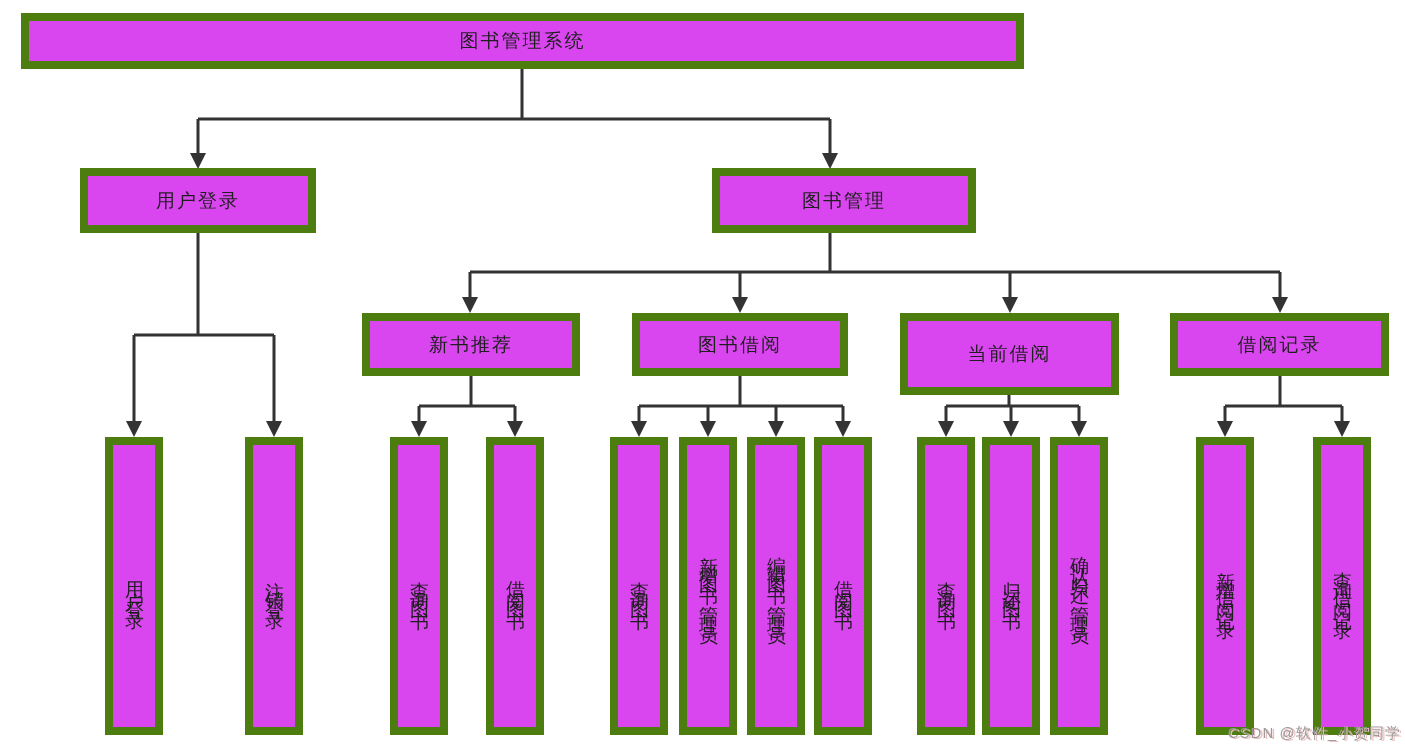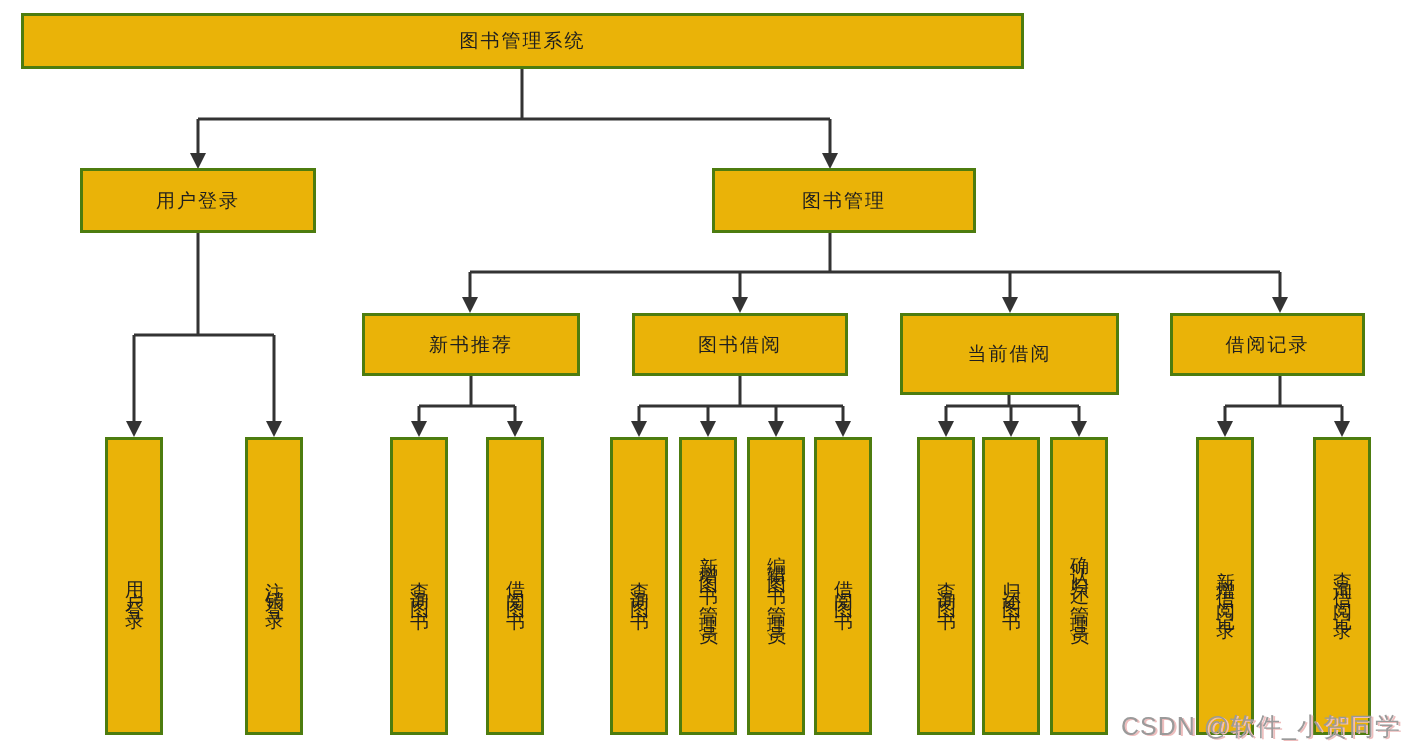--- a/index.html
+++ b/index.html
@@ -12,42 +12,42 @@
     font-family: "Liberation Sans", "DejaVu Sans", sans-serif;
   }
   .wires {
     position: absolute;
     inset: 0;
     z-index: 1;
   }
   .box {
     position: absolute;
     box-sizing: border-box;
-    border: 3px solid #4d7c0f;
-    background: #eab308;
+    border: 8px solid #4d7c0f;
+    background: #d946ef;
     color: #1f1f1f;
     display: flex;
     align-items: center;
     justify-content: center;
     z-index: 2;
     font-size: 19px;
   }
   .hbox { letter-spacing: 2px; }
   .vbox {
     writing-mode: vertical-rl;
     text-orientation: mixed;
     letter-spacing: 10px;
     line-height: 1.1;
   }
   .watermark {
     position: absolute;
     right: 4px;
     bottom: 4px;
     z-index: 5;
-    font-size: 25px;
+    font-size: 15px;
     letter-spacing: 1px;
     color: #9a9a9a;
     text-shadow: 2px 1px 0 #eebdbd;
     white-space: nowrap;
   }
 </style>
 </head>
 <body>
 
 <div class="canvas">
@@ -75,21 +75,21 @@
   </svg>
 
   <div class="box hbox" style="left:21px; top:13px; width:1003px; height:56px;">图书管理系统</div>
 
   <div class="box hbox" style="left:80px; top:168px; width:236px; height:65px;">用户登录</div>
   <div class="box hbox" style="left:712px; top:168px; width:264px; height:65px;">图书管理</div>
 
   <div class="box hbox" style="left:362px; top:313px; width:218px; height:63px;">新书推荐</div>
   <div class="box hbox" style="left:632px; top:313px; width:216px; height:63px;">图书借阅</div>
   <div class="box hbox" style="left:900px; top:313px; width:219px; height:82px;">当前借阅</div>
-  <div class="box hbox" style="left:1170px; top:313px; width:195px; height:63px;">借阅记录</div>
+  <div class="box hbox" style="left:1170px; top:313px; width:219px; height:63px;">借阅记录</div>
 
   <div class="box vbox" style="left:105px; top:437px; width:58px; height:298px;">用户登录</div>
   <div class="box vbox" style="left:245px; top:437px; width:58px; height:298px;">注销登录</div>
 
   <div class="box vbox" style="left:390px; top:437px; width:58px; height:298px;">查询图书</div>
   <div class="box vbox" style="left:486px; top:437px; width:58px; height:298px;">借阅图书</div>
 
   <div class="box vbox" style="left:610px; top:437px; width:58px; height:298px;">查询图书</div>
   <div class="box vbox" style="left:679px; top:437px; width:58px; height:298px;">新增图书（管理员）</div>
   <div class="box vbox" style="left:747px; top:437px; width:58px; height:298px;">编辑图书（管理员）</div>

